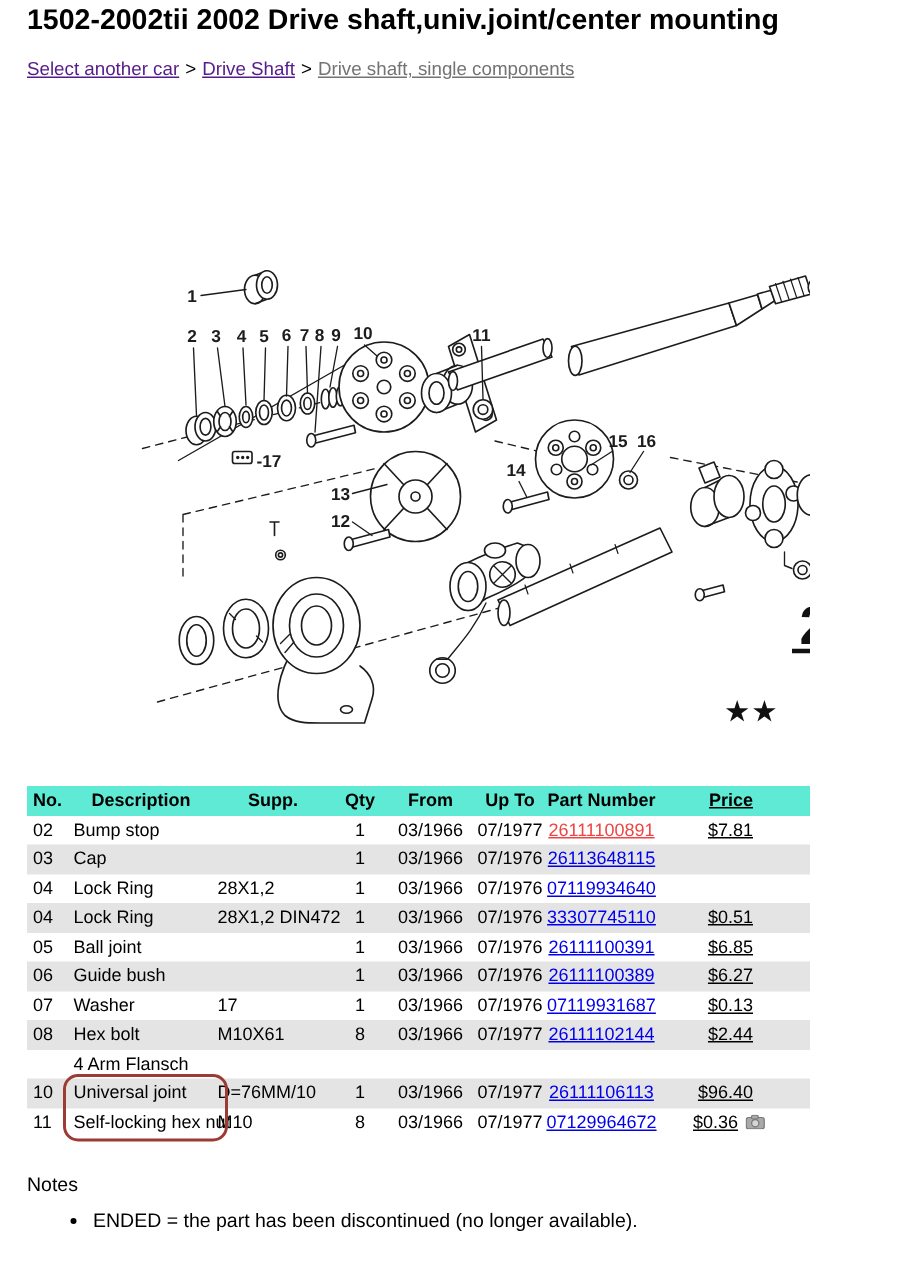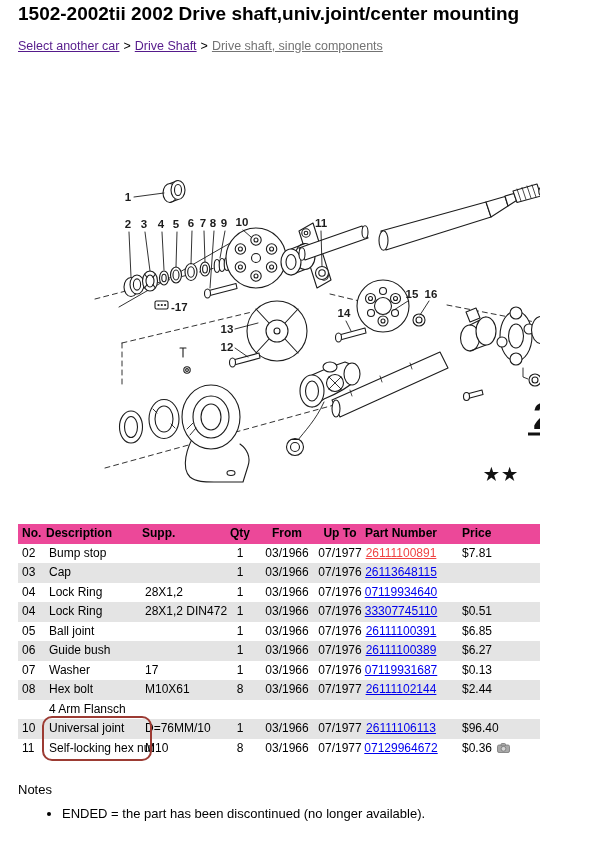--- a/index.html
+++ b/index.html
@@ -9,29 +9,29 @@
               letter-spacing:0;white-space:nowrap;}
   .breadcrumb{position:absolute;left:18px;top:39px;font-size:12.5px;white-space:nowrap;}
   .breadcrumb a{text-decoration:underline;cursor:pointer;}
   .breadcrumb a.visited{color:#551A8B;text-align:center;}
   .breadcrumb a.link{color:#737373;}
   .breadcrumb .sep{color:#000;margin:0 4px;}
   .diagram{position:absolute;left:0;top:80px;width:614px;height:432px;}
   .table-wrap{position:absolute;left:18px;top:524px;width:578px;}
   table{border-collapse:collapse;table-layout:fixed;width:578px;font-size:12px;}
   th,td{height:19.5px;padding:0;line-height:19.5px;white-space:nowrap;overflow:visible;}
-  thead th{background:#ec4899;font-weight:bold;}
+  thead th{background:#5eead4;font-weight:bold;}
   tbody tr:nth-child(even) td{background:#e4e4e4;}
   .col-no{text-align:left;padding-left:4px;}
   .col-desc{text-align:left;padding-left:3px;}
   .col-supp{text-align:left;padding-left:3px;}
   .col-qty,.col-from,.col-upto,.col-part{text-align:center;}
-  .col-price{text-align:left;padding-left:24px;}
+  .col-price{text-align:right;padding-left:24px;text-decoration:underline;}
   .col-notes{text-align:right;padding-right:6px;}
-  th.col-desc,th.col-supp{text-align:left;padding-left:0;}
+  th.col-desc,th.col-supp{text-align:center;padding-left:0;}
   td.col-part a{text-decoration:underline;color:#0000EE;cursor:pointer;}
   td.col-part a.visited{color:#ef4444;}
   .camera-icon{display:inline-block;vertical-align:-1px;margin-left:5px;cursor:pointer;}
   .annotation-box{position:absolute;left:24px;top:192px;width:106px;height:41px;
                   border:2px solid #9c3b33;border-radius:10px;pointer-events:none;}
   .notes-section{position:absolute;left:18px;top:782px;width:578px;}
   .notes-heading{font-size:13px;}
   .notes-section ul{margin:9px 0 0 0;padding-left:44px;}
   .notes-section li{font-size:13px;}
   svg text.callout{font-family:"Liberation Sans",sans-serif;font-weight:bold;font-size:11.5px;fill:#1c1c1c;}

